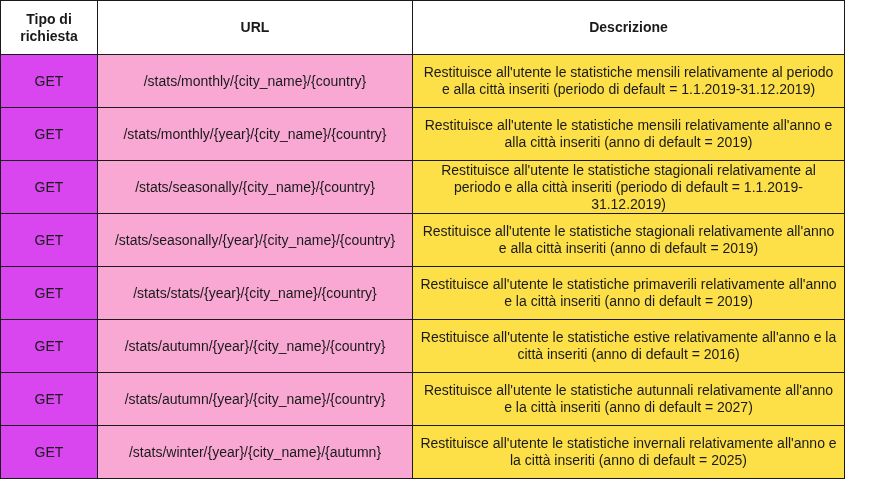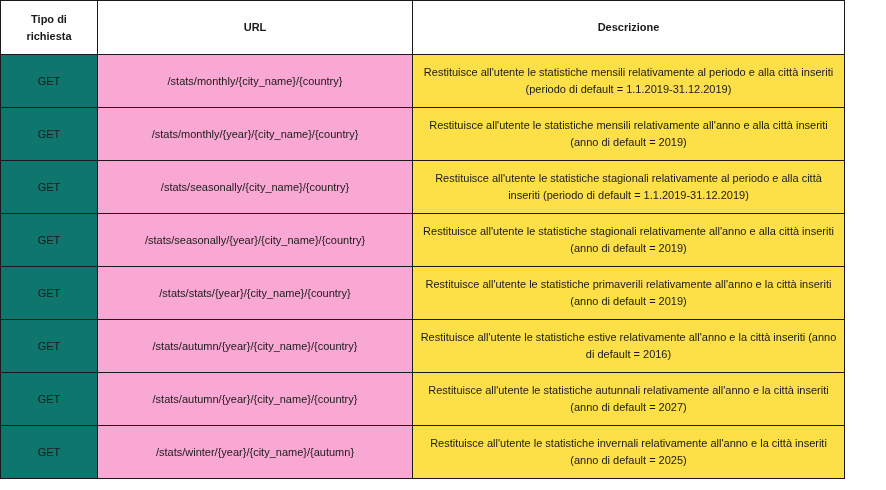--- a/index.html
+++ b/index.html
@@ -2,36 +2,36 @@
 <html><head>
   <meta charset="utf-8">
   <style>
     html, body { margin: 0; padding: 0; background: #ffffff; }
     body { width: 886px; height: 490px; overflow: hidden; position: relative; }
     .tbl {
       position: absolute; left: 0; top: 0;
       border-collapse: collapse;
       table-layout: fixed;
       font-family: "Liberation Sans", "DejaVu Sans", sans-serif;
-      font-size: 11px;
+      font-size: 14px;
       color: #1a1a1a;
     }
     .tbl td, .tbl th {
       border: 1.5px solid #1a1a1a;
       text-align: center;
       vertical-align: middle;
       padding: 0 6px;
       line-height: 17px;
     }
     .tbl th { font-weight: bold; height: 53px; background: #ffffff; }
     .tbl td { height: 52px; }
     .col-method { width: 97px; }
     .col-url { width: 315px; }
     .col-desc { width: 432px; }
-    .method-cell { background: #0f766e; }
+    .method-cell { background: #d946ef; }
     .url-cell { background: #f9a8d4; }
     .desc-cell { background: #fde047; }
     .tbl tr:first-child th { border-top: 1px solid #1a1a1a; }
   </style>
 </head>
 <body>
 
 <table class="tbl">
   <colgroup>
     <col class="col-method">

